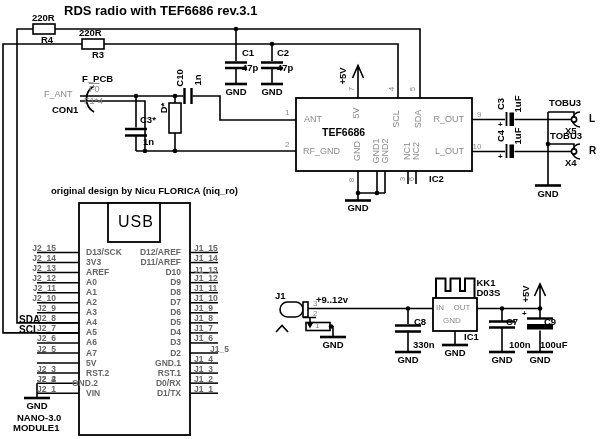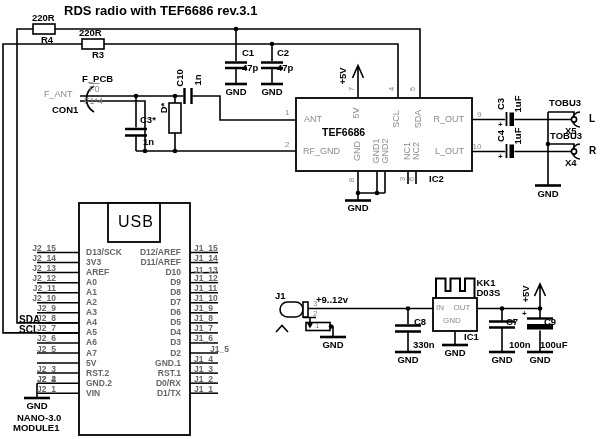--- a/index.html
+++ b/index.html
@@ -214,20 +214,21 @@
 <span class="lbl num" style="left:498px;top:153px">+</span>
 
 <span class="lbl" style="left:549px;top:97.5px">TOBU3</span>
 <span class="lbl t-net" style="left:589px;top:113.5px">L</span>
 <span class="lbl" style="left:565px;top:126px">X5</span>
 <span class="lbl" style="left:550px;top:130.5px">TOBU3</span>
 <span class="lbl t-net" style="left:589px;top:145.5px">R</span>
 <span class="lbl" style="left:565px;top:158px">X4</span>
 <span class="lbl ctr" style="left:531px;top:188.5px">GND</span>
 
+<span class="lbl" style="left:51px;top:186px">original design by Nicu FLORICA (niq_ro)</span>
 <span class="lbl t-usb" style="left:118px;top:214px">USB</span>
 <span class="lbl t-net" style="left:19px;top:315px">SDA</span>
 <span class="lbl t-net" style="left:19px;top:325px">SCL</span>
 <span class="lbl ctr" style="left:20px;top:401px">GND</span>
 <span class="lbl" style="left:17px;top:413px">NANO-3.0</span>
 <span class="lbl" style="left:13px;top:423px">MODULE1</span>
 
 <span class="lbl" style="left:275px;top:291px">J1</span>
 <span class="lbl" style="left:316px;top:295px">+9..12v</span>
 <span class="lbl gy num" style="left:313px;top:299.5px">3</span>
@@ -277,21 +278,21 @@
       <span class="lbl pin" style="left: 86px; top: 328.4px;">A5</span>
       <span class="lbl pin ra w35" style="left: 21px; top: 334.45px;">J2_6</span>
       <span class="lbl pin" style="left: 86px; top: 338.45px;">A6</span>
       <span class="lbl pin ra w35" style="left: 21px; top: 344.5px;">J2_5</span>
       <span class="lbl pin" style="left: 86px; top: 348.5px;">A7</span>
       <span class="lbl pin ra w35" style="left: 21px; top: 354.55px; margin-top: 20px;">J2_4</span>
       <span class="lbl pin" style="left: 86px; top: 358.55px;">5V</span>
       <span class="lbl pin ra w35" style="left: 21px; top: 364.6px;">J2_3</span>
       <span class="lbl pin" style="left: 86px; top: 368.6px;">RST.2</span>
       <span class="lbl pin ra w35" style="left: 21px; top: 374.65px;">J2_2</span>
-      <span class="lbl pin" style="left: 86px; top: 378.65px;">GND.2</span>
+      <span class="lbl pin" style="left: 72px; top: 378.65px;">GND.2</span>
       <span class="lbl pin ra w35" style="left: 21px; top: 384.7px;">J2_1</span>
       <span class="lbl pin" style="left: 86px; top: 388.7px;">VIN</span>
       <span class="lbl pin" style="left: 194px; top: 244px;">J1_15</span>
       <span class="lbl pin ra w70" style="left: 111px; top: 248px;">D12/AREF</span>
       <span class="lbl pin" style="left: 194px; top: 254.05px;">J1_14</span>
       <span class="lbl pin ra w70" style="left: 111px; top: 258.05px;">D11/AREF</span>
       <span class="lbl pin" style="left: 194px; top: 266px;">J1_13</span>
       <span class="lbl pin ra w70" style="left: 111px; top: 268.1px;">D10</span>
       <span class="lbl pin" style="left: 194px; top: 274.15px;">J1_12</span>
       <span class="lbl pin ra w70" style="left: 111px; top: 278.15px;">D9</span>

